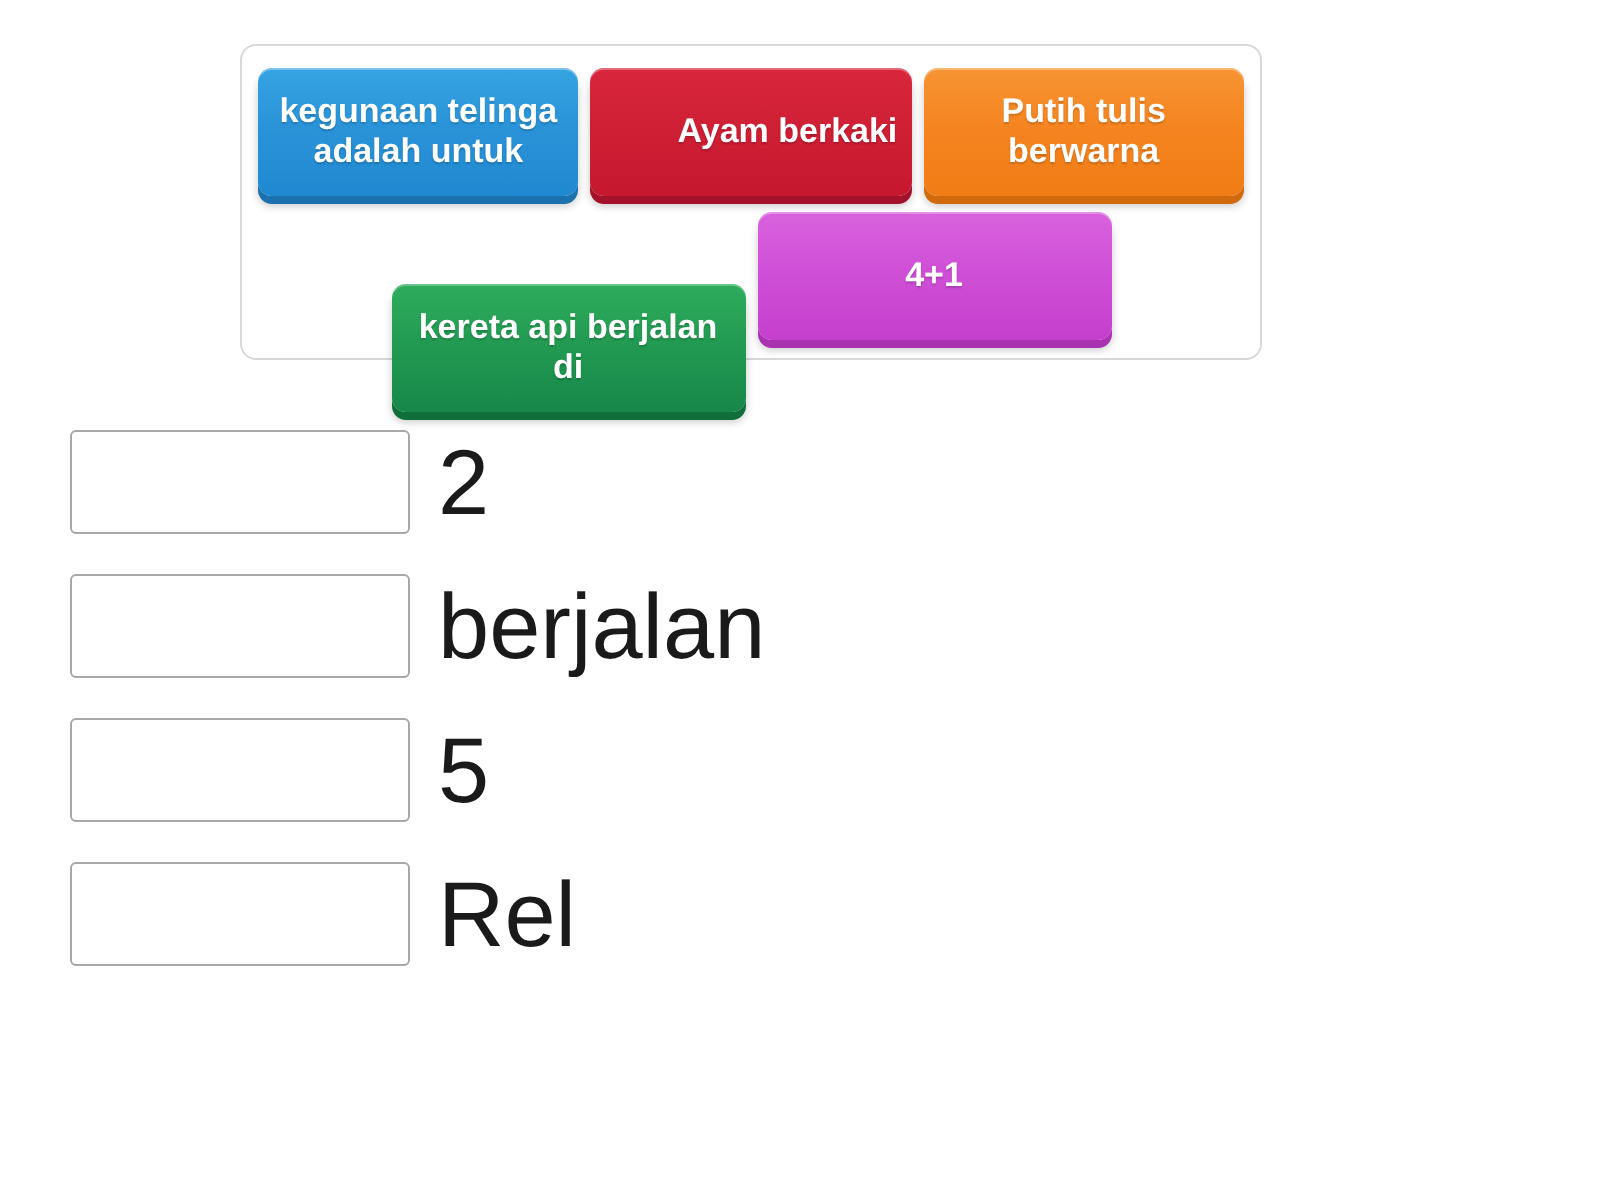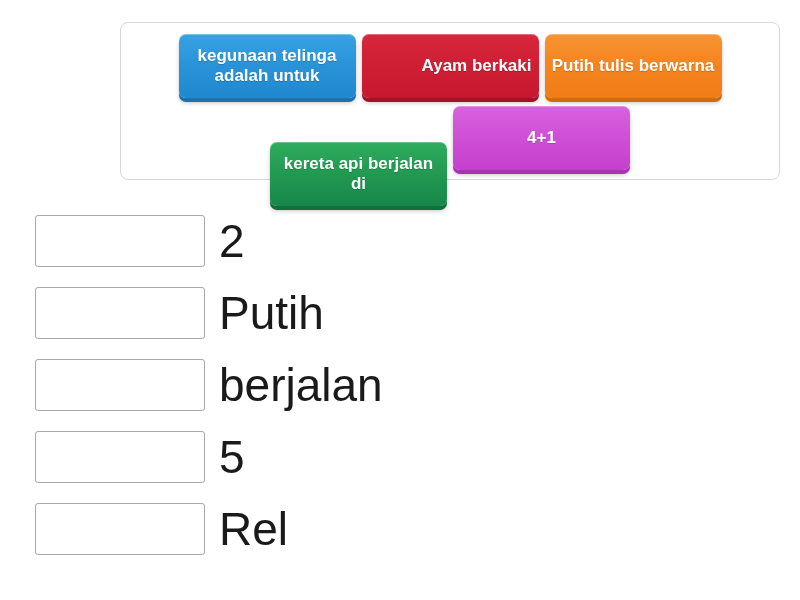--- a/index.html
+++ b/index.html
@@ -13,21 +13,21 @@
     font-family: "Liberation Sans", sans-serif;
     overflow: hidden;
     position: relative;
   }
 
   
   #tile-bank {
     position: absolute;
     left: 120px;
     top: 22px;
-    width: 660px;
+    width: 511px;
     height: 158px;
     box-sizing: border-box;
     border: 1px solid #d8d8d8;
     border-radius: 8px;
     background: #ffffff;
     padding: 6px 8px;
   }
   .tile-row {
     display: flex;
     justify-content: center;
@@ -139,24 +139,20 @@
 
 </div>
 
 <div id="answer-list">
 
   <div class="answer-row">
     <div class="drop-zone"></div>
     <div class="answer-label">2</div>
   </div>
 
-  <div class="answer-row">
-    <div class="drop-zone"></div>
-    <div class="answer-label">Putih</div>
-  </div>
 
   <div class="answer-row">
     <div class="drop-zone"></div>
     <div class="answer-label">berjalan</div>
   </div>
 
   <div class="answer-row">
     <div class="drop-zone"></div>
     <div class="answer-label">5</div>
   </div>

